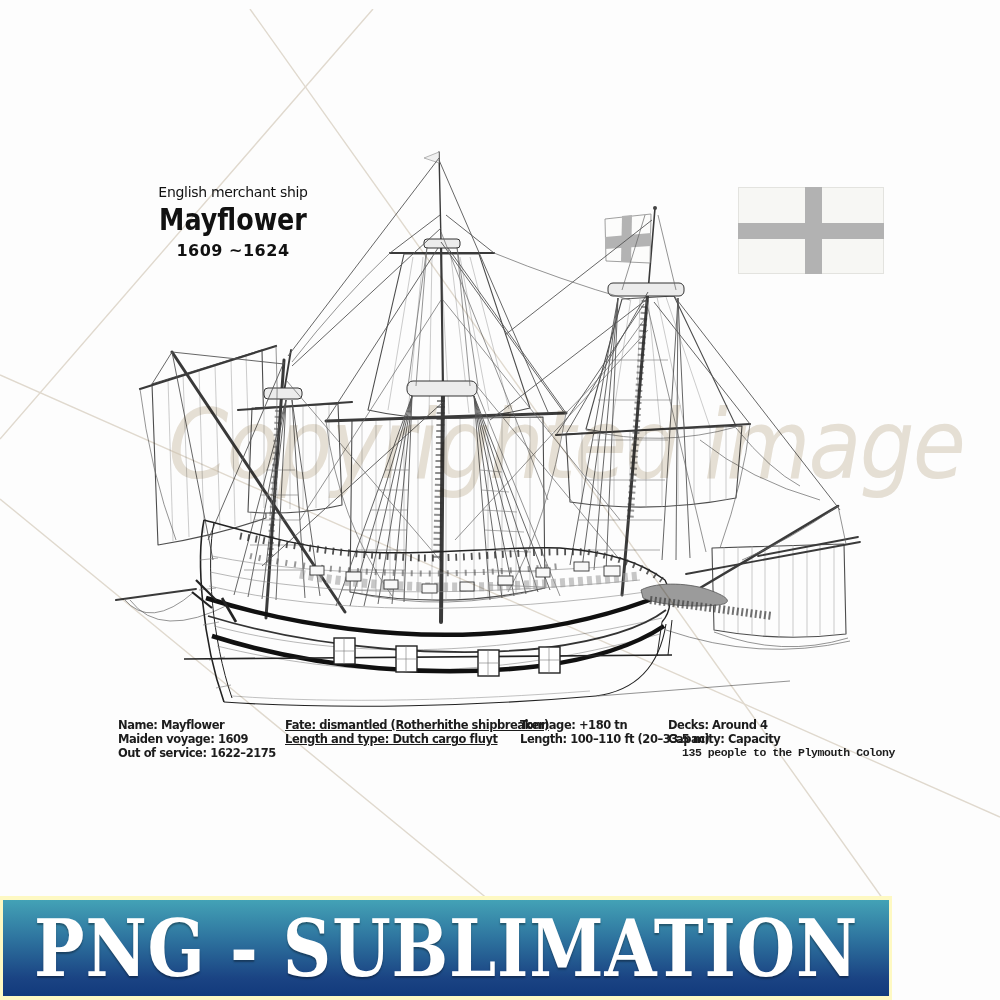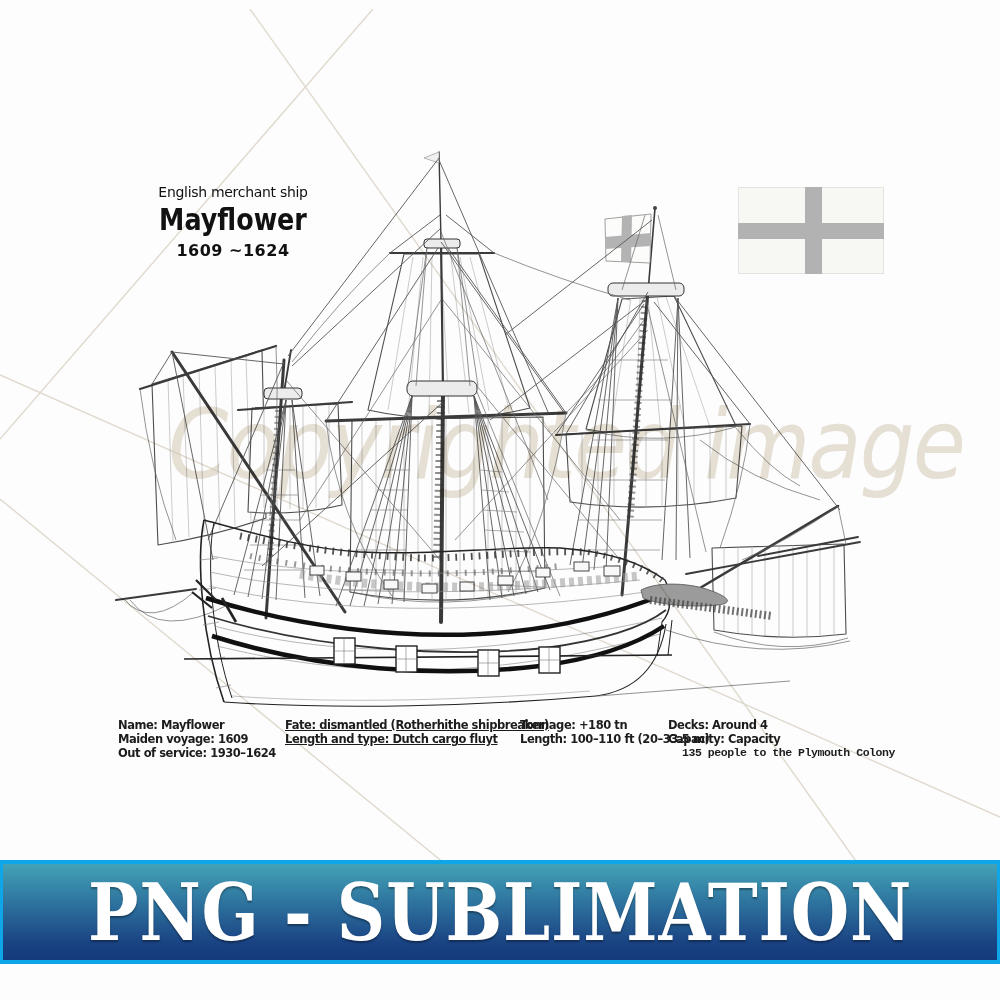--- a/index.html
+++ b/index.html
@@ -21,21 +21,21 @@
   .wm-text{position:absolute;left:168px;top:380px;font-size:96px;font-weight:400;color:#cfc3ae;
            opacity:.5;letter-spacing:-2px;transform:scaleX(.9);transform-origin:left center;
            white-space:nowrap;}
   
   .specs{position:absolute;left:0;top:718px;width:1000px;font-size:11.5px;font-weight:700;
          letter-spacing:-0.45px;color:#1c1c1c;line-height:14px;}
   .spec-col{position:absolute;top:0;white-space:nowrap;}
   .spec-col.c1{left:118px;} .spec-col.c2{left:285px;text-decoration:underline;} .spec-col.c3{left:520px;} .spec-col.c4{left:668px;}
   .spec-indent{padding-left:14px;font-family:Liberation Mono, monospace;}
   
-  .banner{position:absolute;left:0;top:860px;width:1000px;height:104px;background:#0ea5e9;
+  .banner{position:absolute;left:0;top:896px;width:892px;height:104px;background:#fef9c3;
           padding:4px 3px;box-sizing:border-box;}
   .banner-inner{width:100%;height:100%;display:flex;align-items:center;justify-content:center;
           background:linear-gradient(180deg,#43a2b6 0%,#2e749f 40%,#1a4383 82%,#123a7c 100%);}
   .banner-label{font-family:"DejaVu Serif",serif;font-weight:700;font-size:78px;color:#fff;
           transform:scaleX(.86);letter-spacing:1px;white-space:nowrap;
           text-shadow:0 2px 2px rgba(0,0,0,.35);}
   svg{position:absolute;left:0;top:0;}
   .sail{fill:#fdfdfd;stroke:#4d4d4d;stroke-width:1.1;stroke-linejoin:round;}
   .seam{stroke:#a9a9a9;stroke-width:.6;fill:none;}
   .rig{stroke:#555;stroke-width:.9;fill:none;}
@@ -196,21 +196,21 @@
 
   <div class="flag">
     <div class="h"></div>
     <div class="v"></div>
   </div>
 
   <div class="specs">
     <div class="spec-col c1">
       <div>Name: Mayflower</div>
       <div>Maiden voyage: 1609</div>
-      <div>Out of service: 1930–1624</div>
+      <div>Out of service: 1622–2175</div>
     </div>
     <div class="spec-col c2">
       <div>Fate: dismantled (Rotherhithe shipbreaker)</div>
       <div>Length and type: Dutch cargo fluyt</div>
     </div>
     <div class="spec-col c3">
       <div>Tonnage: +180 tn</div>
       <div>Length: 100–110 ft (20–33.5 m)</div>
     </div>
     <div class="spec-col c4">

